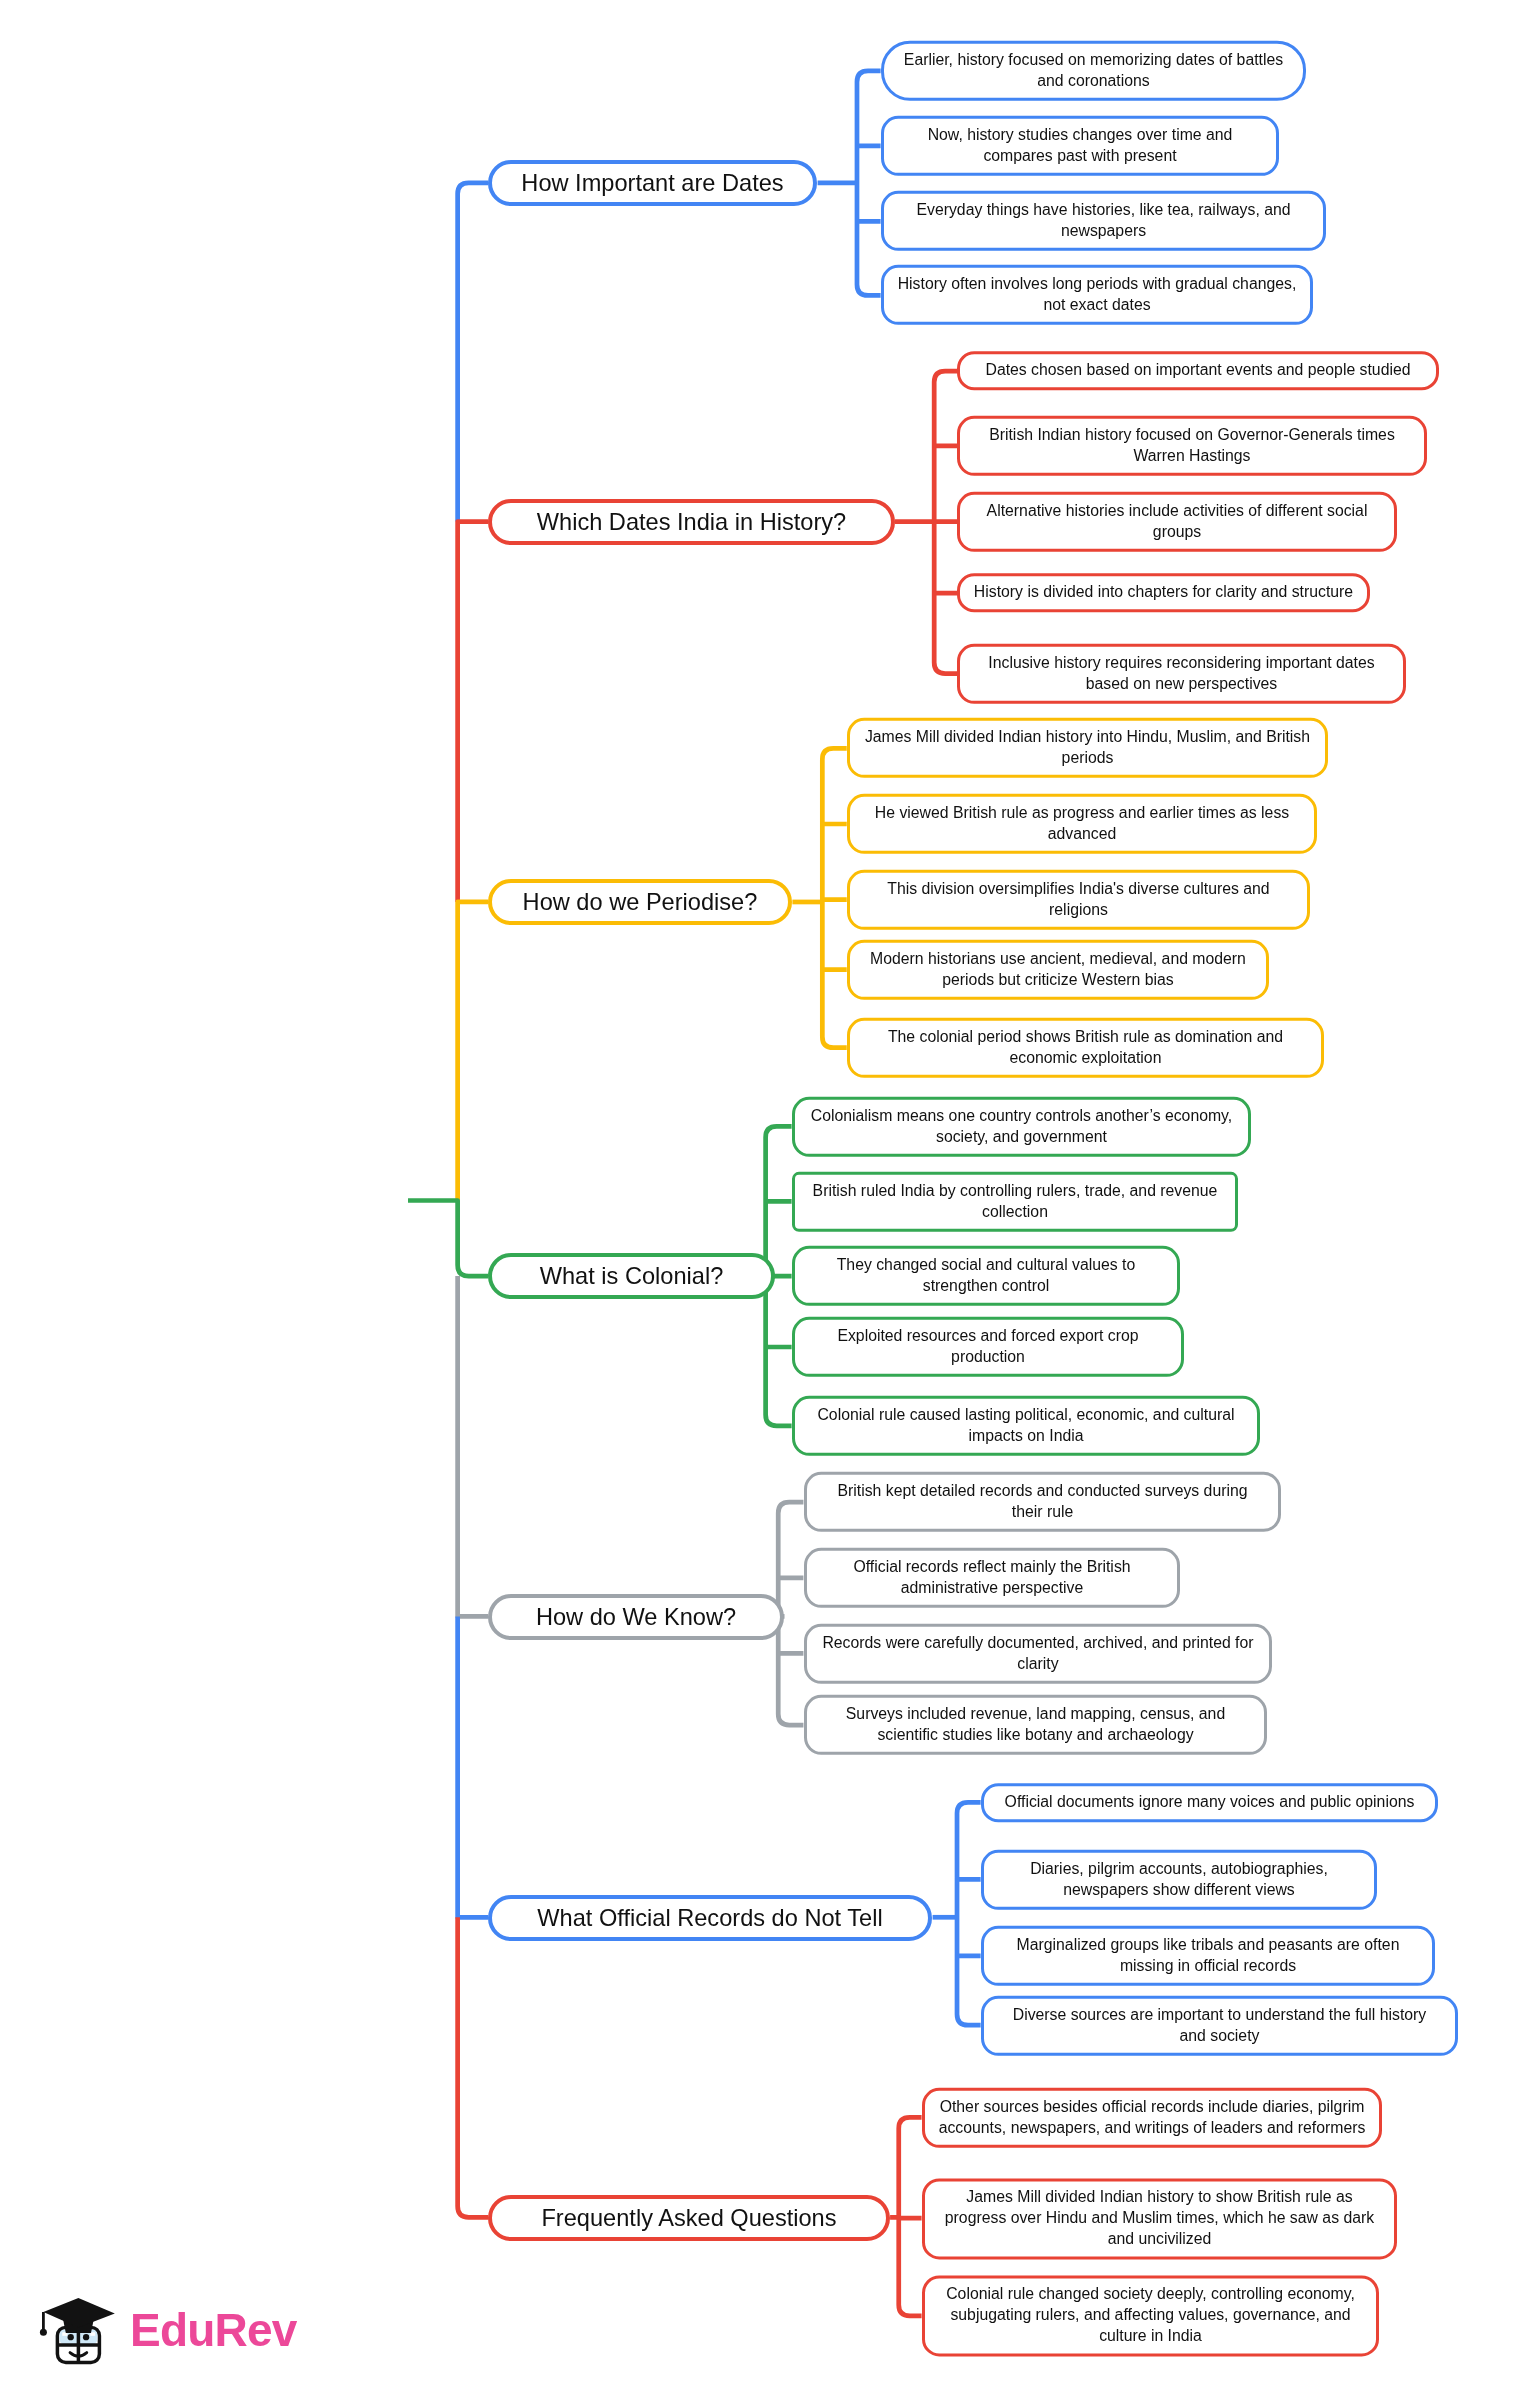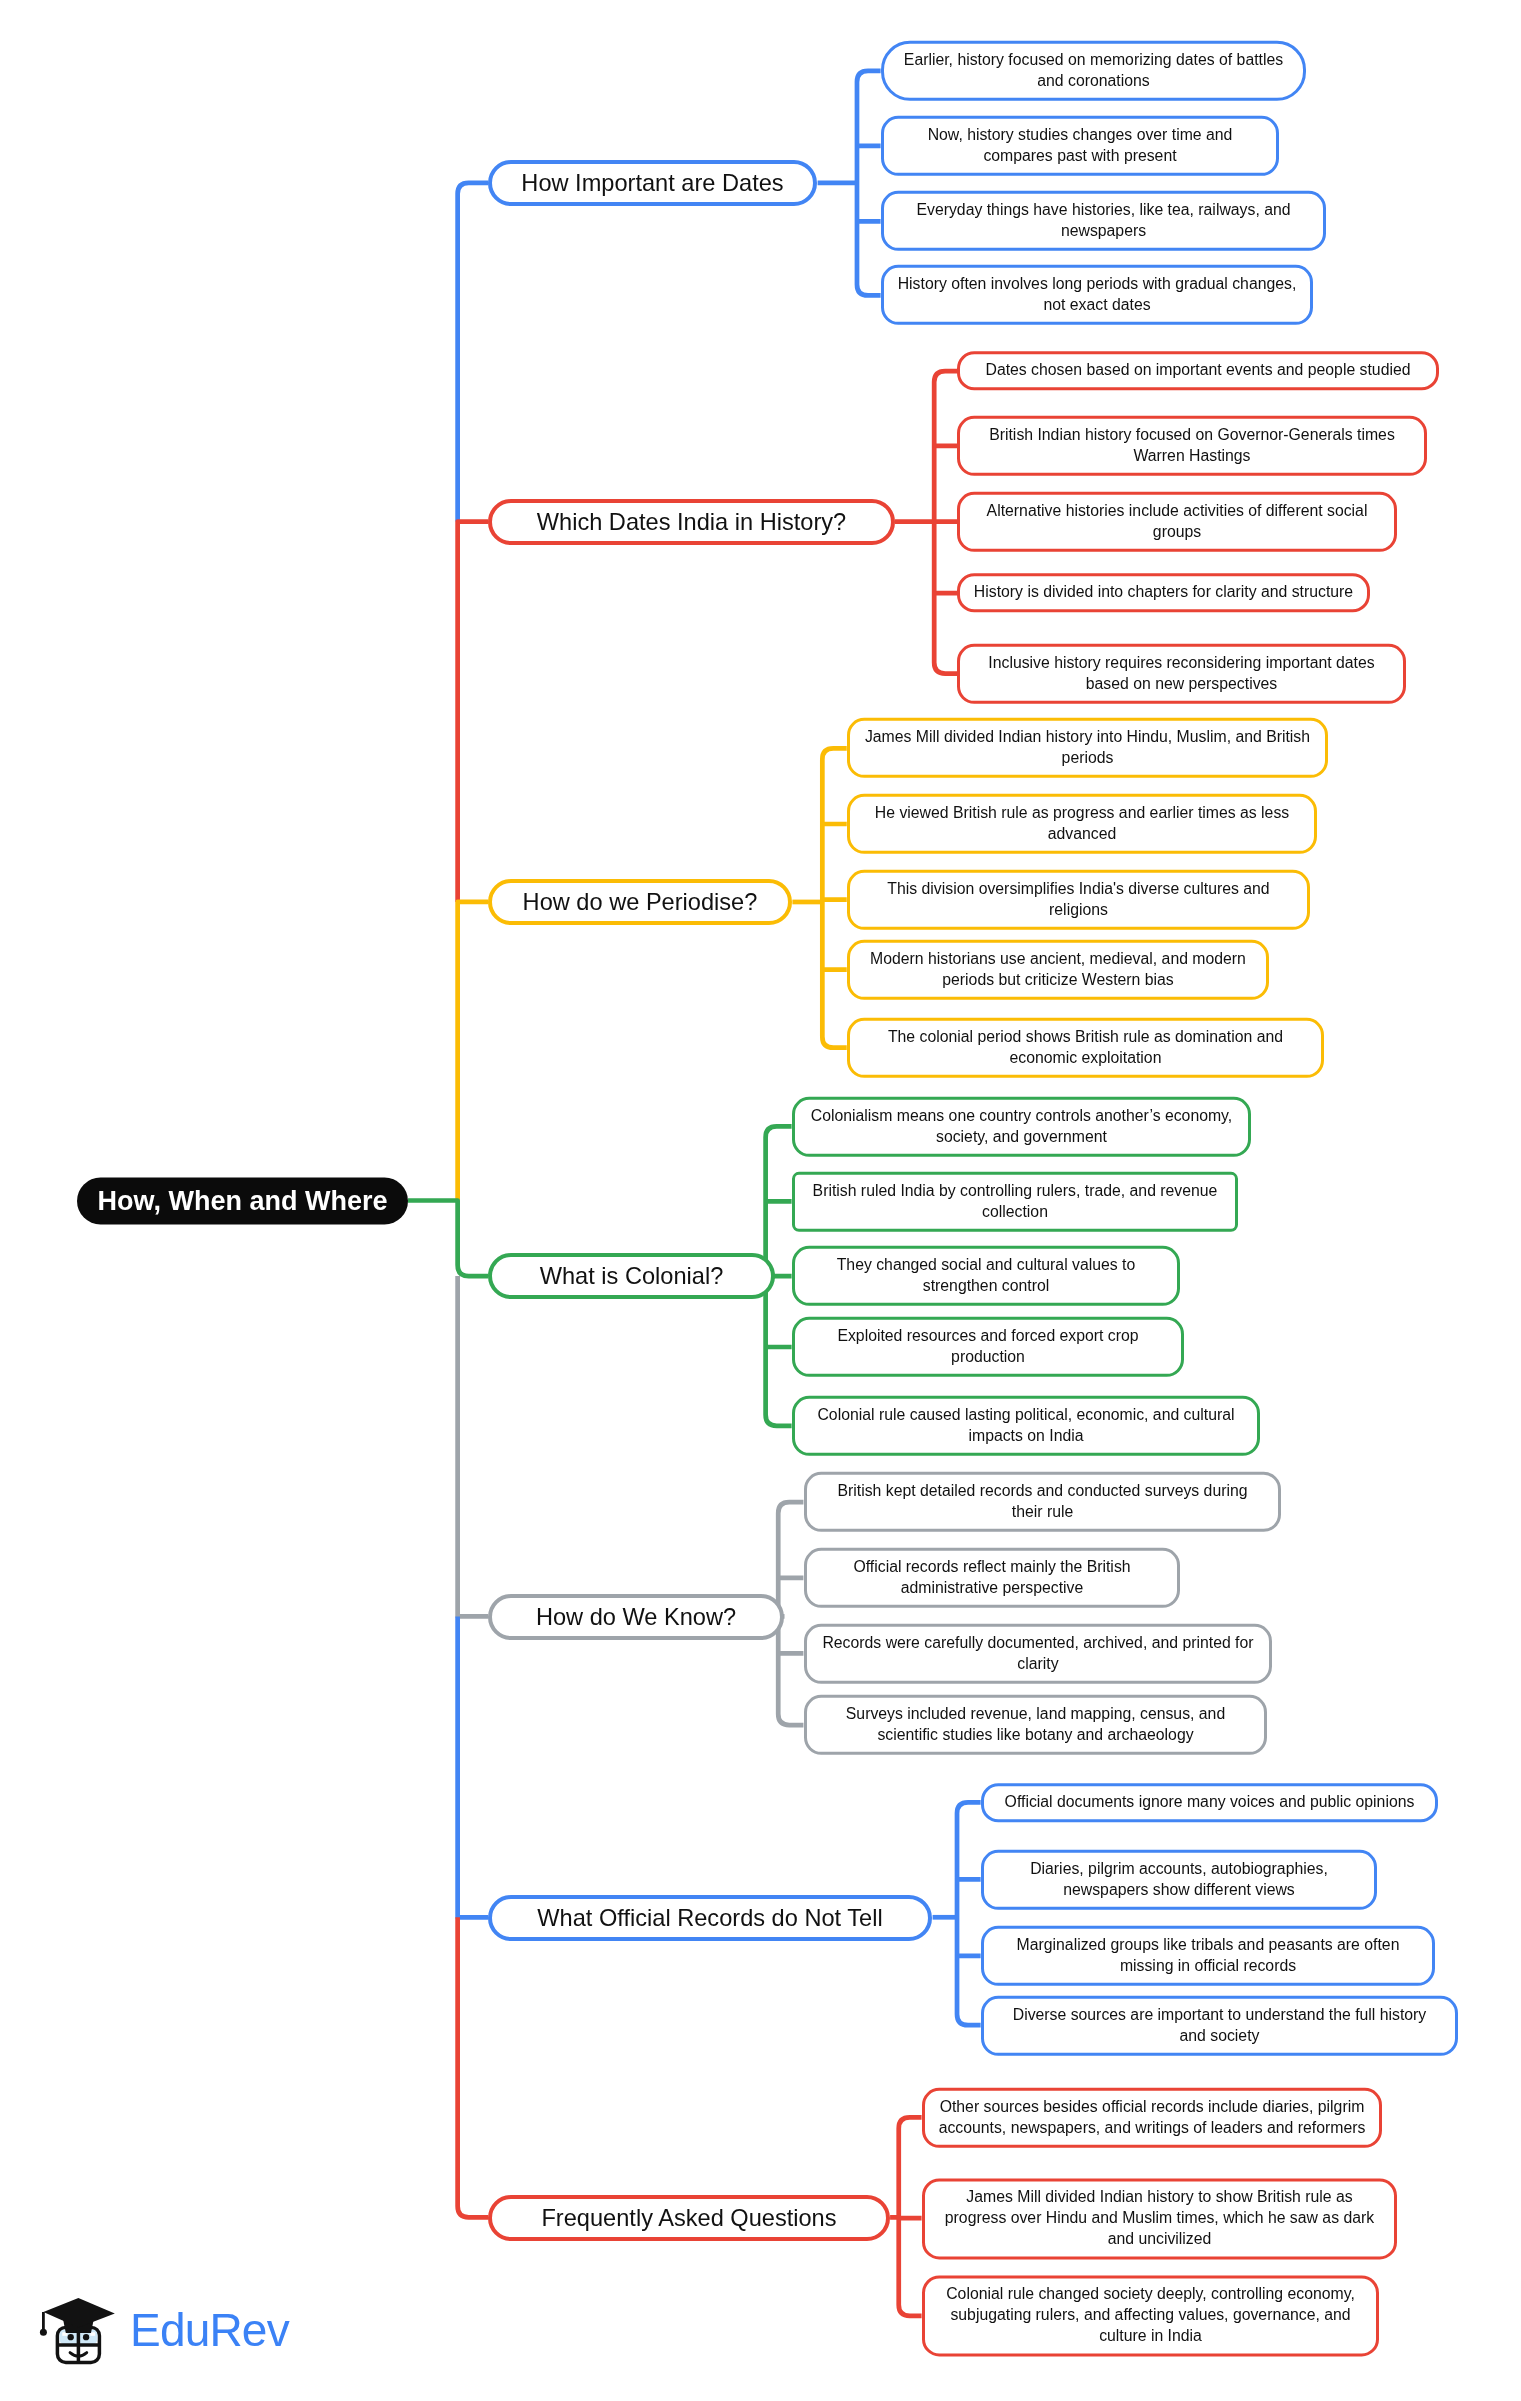--- a/index.html
+++ b/index.html
@@ -58,22 +58,22 @@
   .logo{
     position:absolute;
     left:35px;
     top:2291px;
     display:flex;
     align-items:center;
     gap:11px;
   }
   .logo-text{
     font-size:46px;
-    font-weight:normal;
-    color:#3b82f6;
+    font-weight:bold;
+    color:#ec4899;
     letter-spacing:-0.8px;
   }
 </style>
 </head>
 <body>
 
 <div class="canvas">
 
   <svg id="connector-svg" class="connectors" width="1521" height="2401" viewBox="0 0 1931 3048">
       <g>
@@ -148,21 +148,20 @@
       <div class="node child" style="left: 981px; top: 1803px; width: 457px; border-color: rgb(66, 133, 244);">Official documents ignore many voices and public opinions</div>
       <div class="node child" style="left: 981px; top: 1880px; width: 396px; border-color: rgb(66, 133, 244);">Diaries, pilgrim accounts, autobiographies, newspapers show different views</div>
       <div class="node child" style="left: 981px; top: 1956px; width: 454px; border-color: rgb(66, 133, 244);">Marginalized groups like tribals and peasants are often missing in official records</div>
       <div class="node child" style="left: 981px; top: 2026px; width: 477px; border-color: rgb(66, 133, 244);">Diverse sources are important to understand the full history and society</div>
       <div class="node branch-title" style="left: 488px; top: 2218px; width: 402px; border-color: rgb(233, 67, 53);">Frequently Asked Questions</div>
       <div class="node child" style="left: 922px; top: 2118px; width: 460px; border-color: rgb(233, 67, 53);">Other sources besides official records include diaries, pilgrim accounts, newspapers, and writings of leaders and reformers</div>
       <div class="node child" style="left: 922px; top: 2219px; width: 475px; border-color: rgb(233, 67, 53);">James Mill divided Indian history to show British rule as progress over Hindu and Muslim times, which he saw as dark and uncivilized</div>
       <div class="node child" style="left: 922px; top: 2316px; width: 457px; border-color: rgb(233, 67, 53);">Colonial rule changed society deeply, controlling economy, subjugating rulers, and affecting values, governance, and culture in India</div>
     </div>
 
-  <div class="central" style="background: rgb(11, 11, 11);">How, When and Where</div>
 
   <div class="logo">
     <svg width="84" height="77" viewBox="0 0 120 110">
 
       <rect x="32" y="52" width="60" height="50" rx="12" fill="#ffffff" stroke="#121212" stroke-width="5"></rect>
       <rect x="35" y="55" width="54" height="21" rx="7" fill="#cfe8f7"></rect>
       <line x1="62" y1="52" x2="62" y2="102" stroke="#121212" stroke-width="5"></line>
       <line x1="32" y1="77" x2="92" y2="77" stroke="#121212" stroke-width="5"></line>
       <rect x="39" y="59" width="7" height="5" fill="#ffffff"></rect>
       <rect x="79" y="59" width="7" height="5" fill="#ffffff"></rect>

